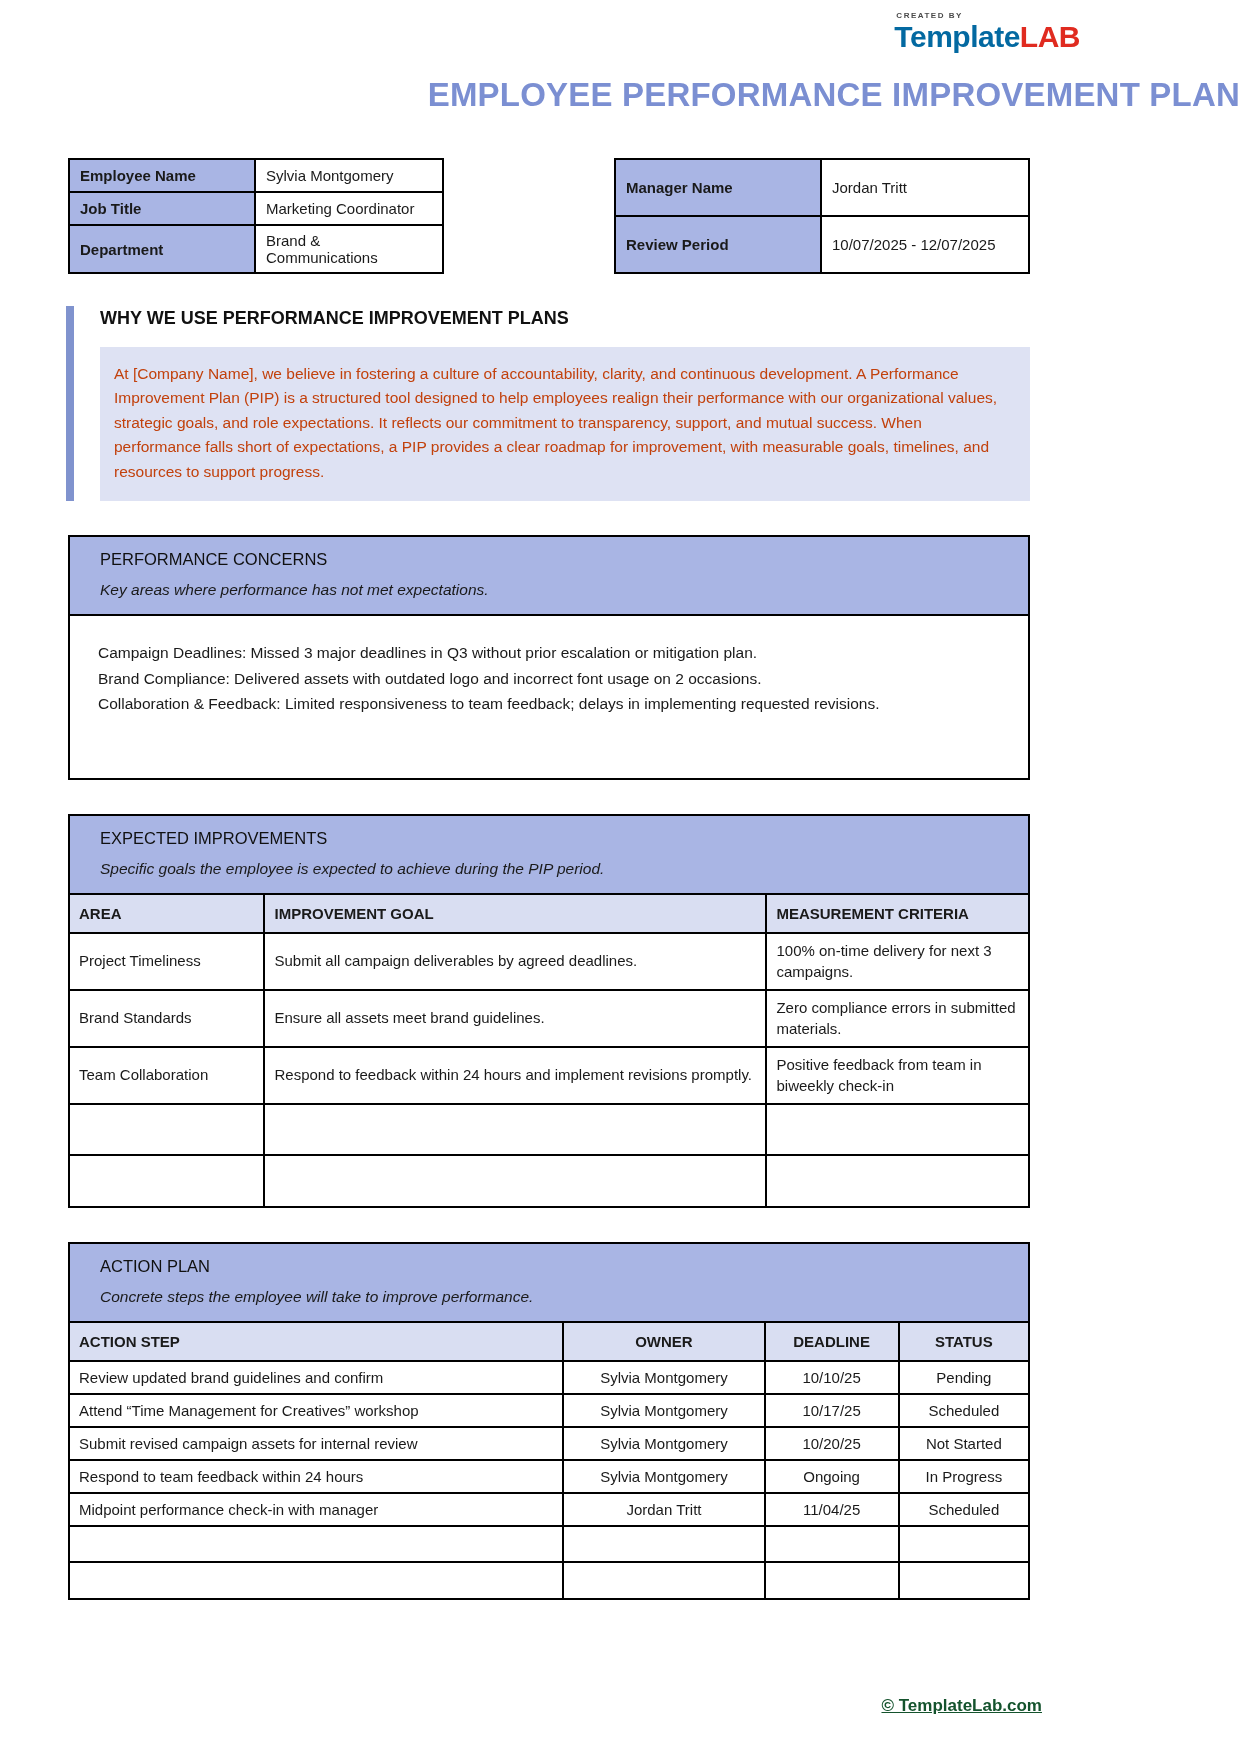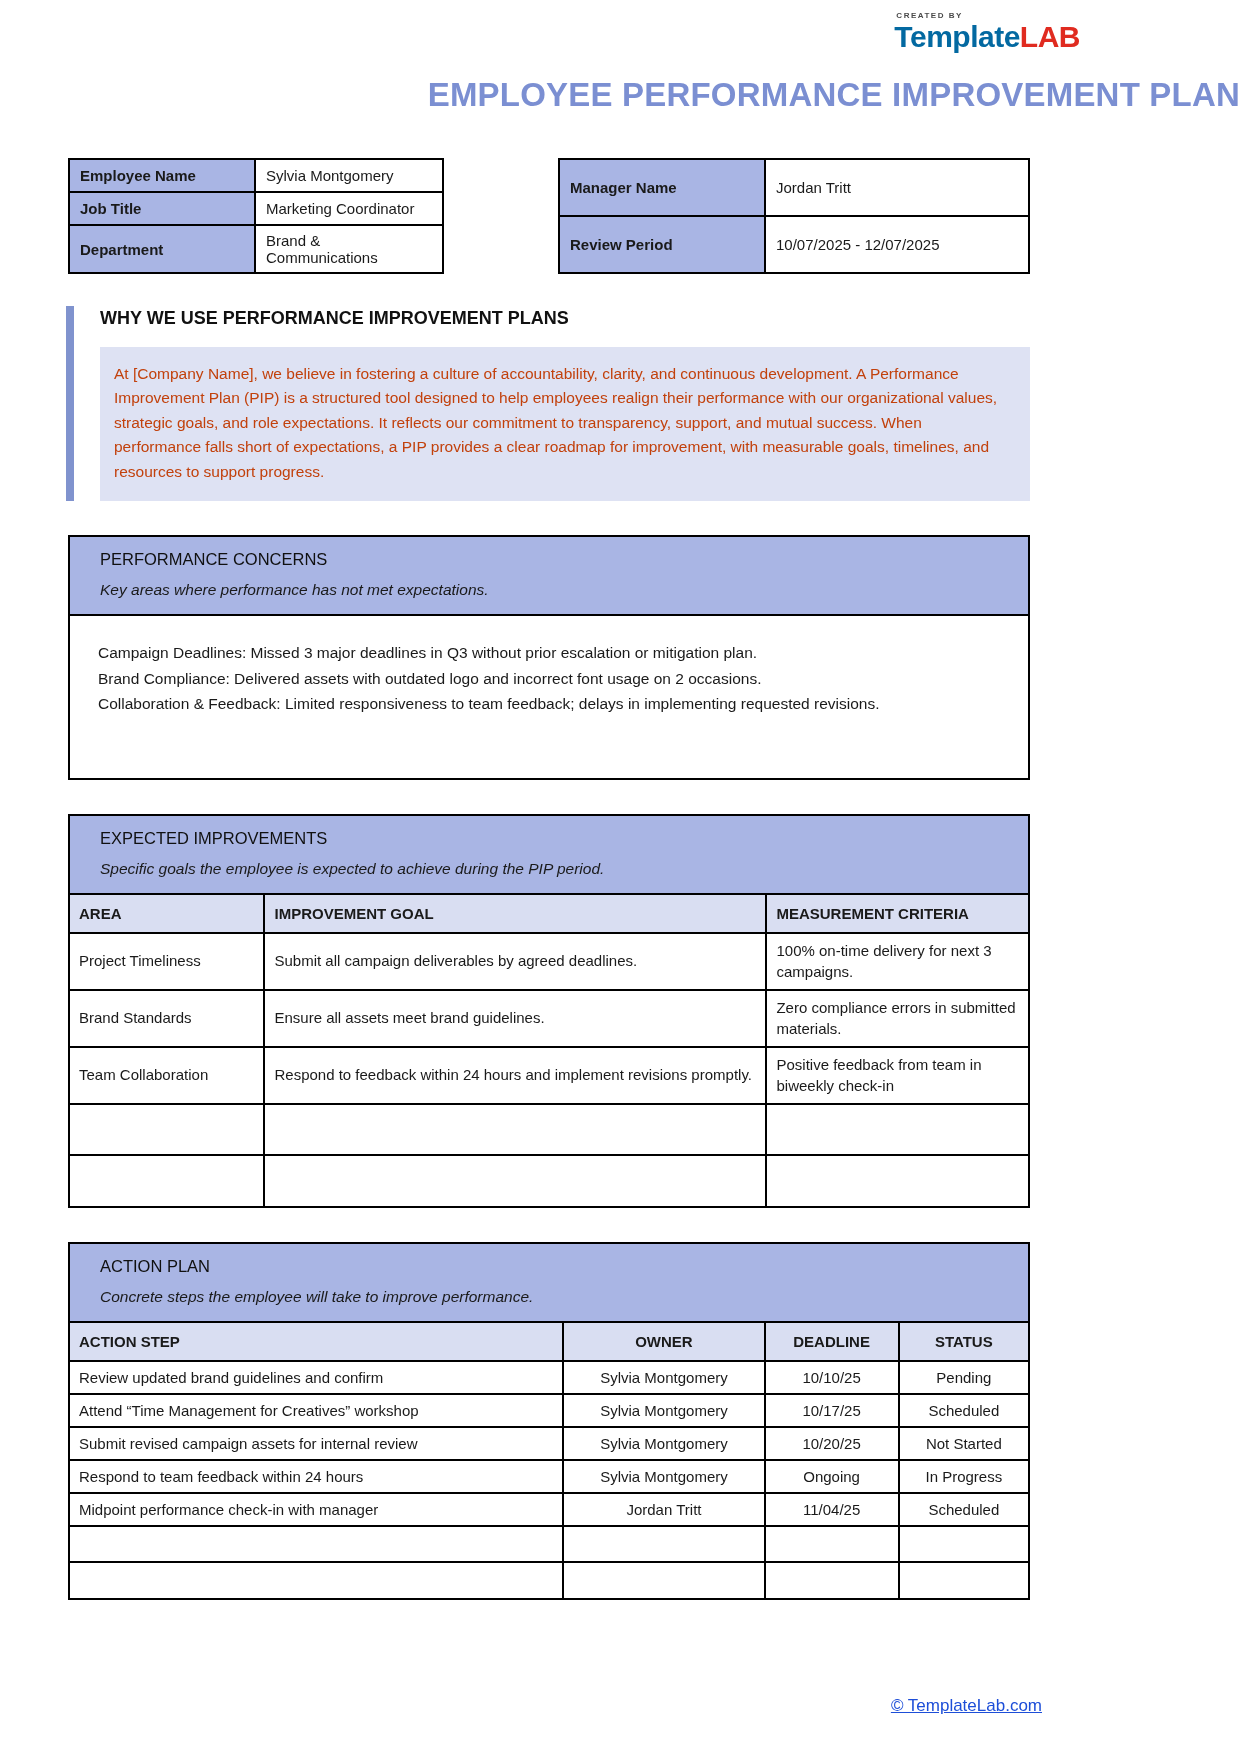--- a/index.html
+++ b/index.html
@@ -32,21 +32,21 @@
   .info-row {
     display:flex; justify-content:space-between;
     margin:44px 0 0 68px; width:962px;
   }
   table.info { border-collapse:collapse; background:#fff; }
   table.info td {
     border:2px solid #000; font-size:15px;
     padding:6px 10px; height:33px; vertical-align:middle;
   }
   table.info td.lbl { background:#a9b5e4; font-weight:bold; }
-  .info-left { width:376px; } .info-right { width:472px; }
+  .info-left { width:376px; } .info-right { width:416px; }
   .info-left td.lbl { width:186px; } .info-right td.lbl { width:206px; }
   
   .why {
     margin:32px 0 0 66px; width:964px;
     border-left:8px solid #8093ce; padding-left:26px;
   }
   .why .heading { font-size:18px; font-weight:bold; color:#111; padding-top:2px; }
   .why .panel-text {
     margin-top:18px; background:#dee2f3;
     padding:15px 18px 17px 14px; width:930px;
@@ -76,21 +76,21 @@
   .ei-table tr.empty td { height:51px; }
   
   .ap-table col.c-step { width:51.5%; } .ap-table col.c-owner { width:21%; }
   .ap-table col.c-dead { width:14%; } .ap-table col.c-status { width:13.5%; }
   .ap-table th.center, .ap-table td.center { text-align:center; }
   .ap-table td { height:33px; }
   .ap-table tr.empty td { height:36px; }
   
   .footer {
     position:absolute; right:198px; bottom:38px;
-    font-size:17px; font-weight:normal; text-decoration:underline; color:#1d4ed8;
+    font-size:17px; font-weight:bold; text-decoration:underline; color:#14532d;
   }
 </style>
 </head>
 <body>
 
 <div class="page">
 
   <div class="logo">
     <div class="created-by">CREATED BY</div>
     <div class="brand"><span class="part1">Template</span><span class="part2">LAB</span></div>

